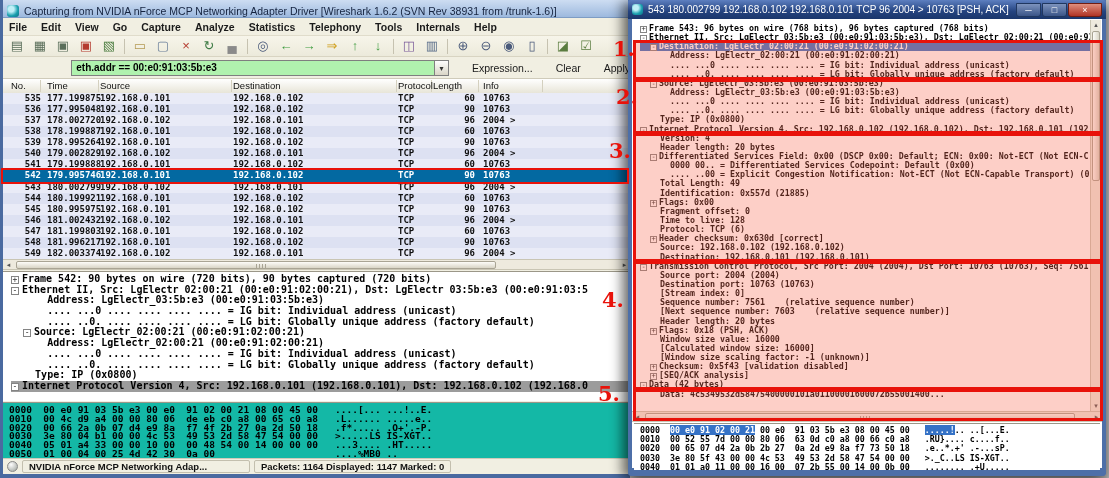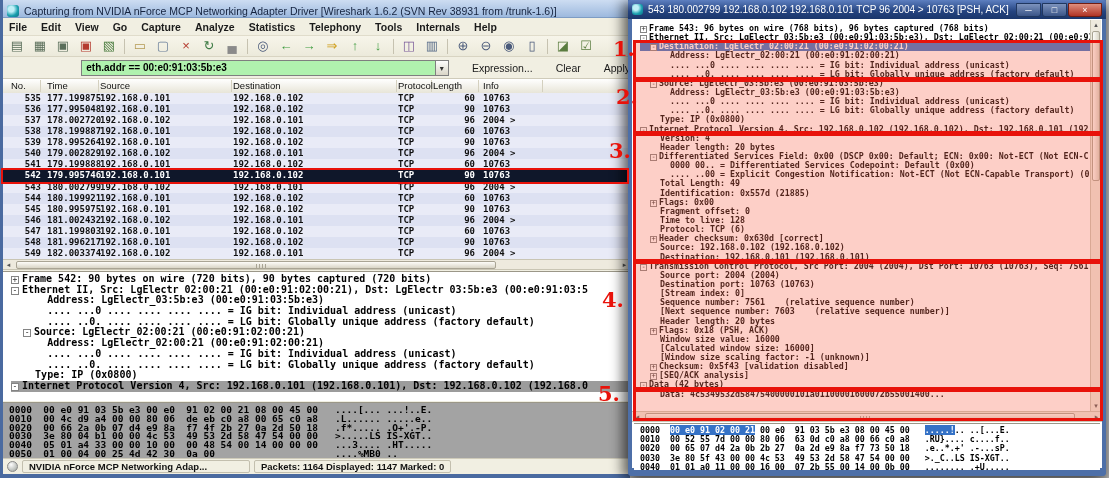--- a/index.html
+++ b/index.html
@@ -20,34 +20,34 @@
          display:flex;align-items:center;padding-left:6px;gap:14px;border-bottom:1px solid #e0dccb;}
   .mitem{font-size:10.5px;font-weight:700;color:#1a1a1a;}
   .ltoolbar{position:absolute;left:0;top:36px;width:100%;height:21px;background:linear-gradient(#f7f5ea,#eceadb);
             display:flex;align-items:center;padding-left:6px;gap:7px;border-bottom:1px solid #d8d4c2;}
   .tbi{font-size:13px;line-height:15px;width:16px;height:16px;text-align:center;}
   .sep{width:1px;height:15px;background:#c6c2b0;}
   .lfilter{position:absolute;left:0;top:57px;width:100%;height:22px;background:#f1efe2;
            display:flex;align-items:center;padding-left:30px;border-bottom:1px solid #cfcbba;}
   .fbtn{background:none;border:none;font-size:10.5px;color:#1a1a1a;padding:0 6px;font-family:inherit;margin-top:31px;}
   .finput{width:370px;height:16px;background:#b0f2ae;border:1px solid #7f7f7f;border-right:none;
-          display:flex;align-items:center;margin-left:10px;}
+          display:flex;align-items:center;margin-left:0;}
   .finput .fval{font-size:10px;font-weight:700;padding-left:4px;color:#000;white-space:nowrap;overflow:hidden;flex:1;}
   .fdrop{width:15px;height:16px;background:linear-gradient(#fdfdfd,#d9d5c6);border:1px solid #7f7f7f;
          font-size:8px;text-align:center;line-height:15px;color:#333;}
   .flink{font-size:10.5px;color:#1a1a1a;margin-left:23px;white-space:nowrap;}
 
   .lheader{position:absolute;left:0;top:79px;width:100%;height:16px;
            background:linear-gradient(#ffffff,#e6e3d5);border-bottom:1px solid #b5b1a0;}
   .lheader span{position:absolute;top:1px;font-size:9.5px;color:#111;border-right:1px solid #d4d0bf;
                 height:12px;padding-right:4px;}
   .plist{position:absolute;left:0;top:93px;width:100%;height:166px;background:#fff;overflow:hidden;}
   .prow{position:relative;height:11.07px;background:#e9ebf7;}
   .prow:nth-child(even){background:#dde1f2;}
-  .prow.sel{background:#0f172a;}
+  .prow.sel{background:#0369a1;}
   .prow.sel span{color:#fff;}
   .prow span{position:absolute;top:0;font-size:9px;font-weight:700;color:#101010;
              font-family:"DejaVu Sans Mono",monospace;line-height:11px;white-space:nowrap;}
   .c-no{left:8px;width:30px;text-align:right;}
   .c-time{left:44px;}
   .c-src{left:97px;}
   .c-dst{left:230px;}
   .c-proto{left:395px;}
   .c-len{left:430px;width:42px;text-align:right;}
   .c-info{left:480px;}
@@ -64,21 +64,21 @@
   .ltree{position:absolute;left:0;top:271px;width:100%;height:130px;background:#fff;
          border-top:1px solid #9b9788;padding:2px 0 0 8px;overflow:hidden;}
   .ltree .tline{height:10.7px;white-space:pre;font-family:"DejaVu Sans Mono",monospace;
                 font-size:10px;line-height:10.7px;font-weight:700;color:#000;overflow:hidden;}
   .ltree .tline.sel{background:#9c9c9c;width:620px;}
   .exp{display:inline-block;width:8px;height:8px;line-height:6px;border:1px solid #848484;
        background:#fff;font-size:8px;font-weight:400;text-align:center;vertical-align:0px;
        margin-right:3px;color:#333;}
   .exp:empty{display:none;}
 
-  .lhex{position:absolute;left:0;top:402px;width:100%;height:56px;background:#a3a3a3;
+  .lhex{position:absolute;left:0;top:402px;width:100%;height:56px;background:#14b8a6;
         border-top:1px solid #9b9788;padding:3px 0 0 6px;overflow:hidden;}
   .lhex .hline{height:8.8px;white-space:pre;font-family:"DejaVu Sans Mono",monospace;
                font-size:9.5px;line-height:8.8px;font-weight:700;color:#000;}
   .lstatus{position:absolute;left:0;top:458px;width:100%;height:16px;background:#f1efe2;
            display:flex;align-items:center;gap:4px;padding-left:4px;border-top:1px solid #cfcbba;}
   .led{width:11px;height:11px;border-radius:50%;background:radial-gradient(circle at 35% 30%,#fdfdfd,#b9bdb9 70%,#8b908b);
        border:1px solid #8a8a8a;flex:0 0 auto;}
   .sbox{height:13px;border:1px solid #c3bfae;border-radius:2px;font-size:9.5px;font-weight:700;
         color:#111;display:flex;align-items:center;padding:0 6px;white-space:nowrap;overflow:hidden;}
   .sbox.iface{width:228px;}

